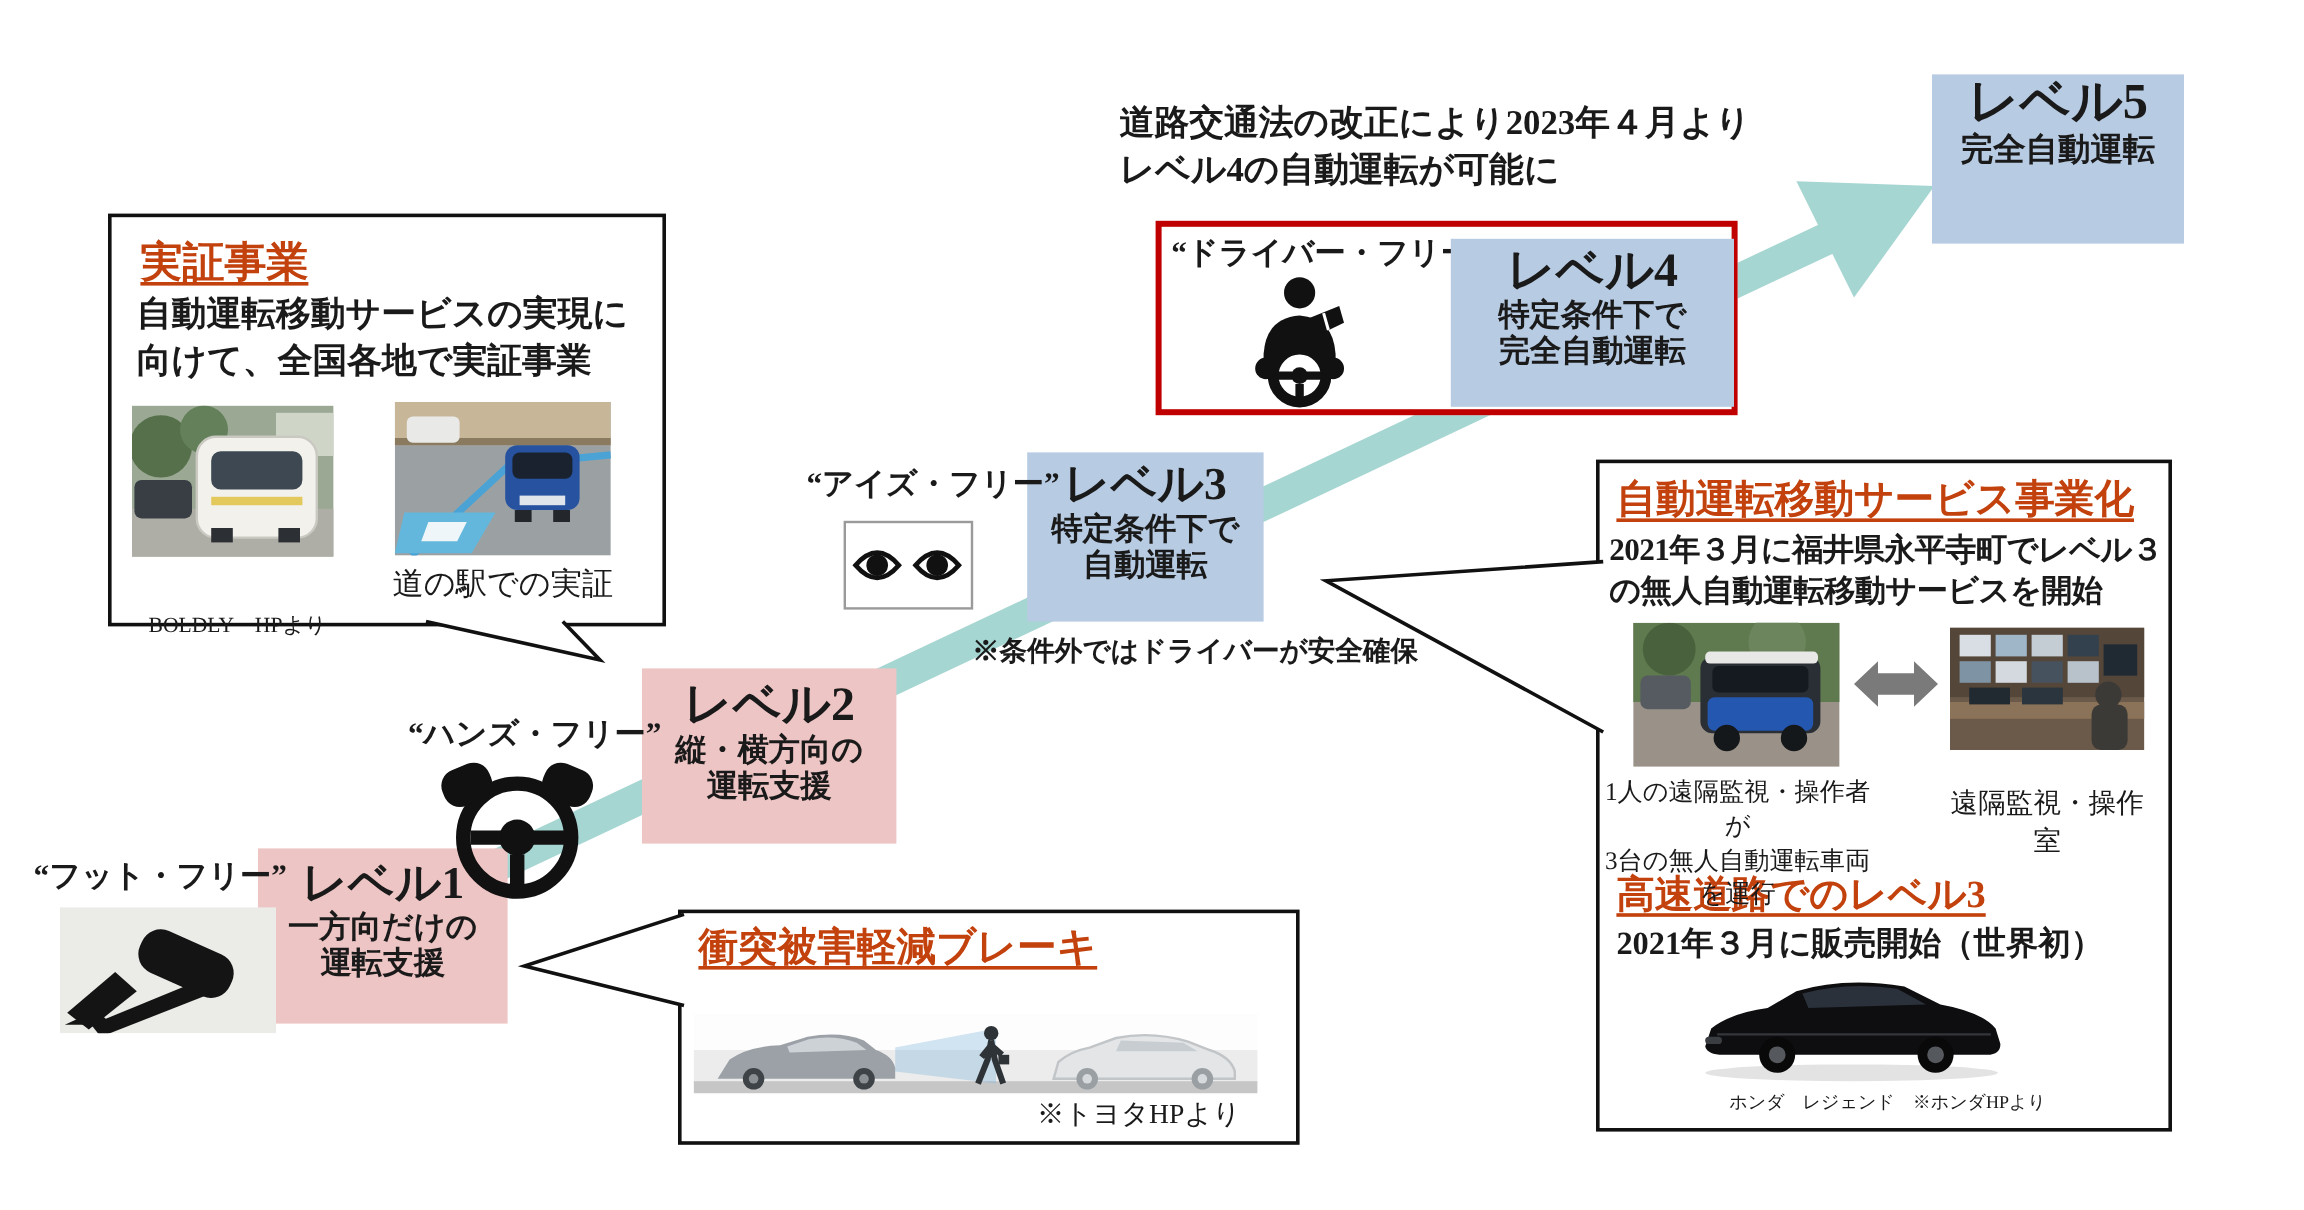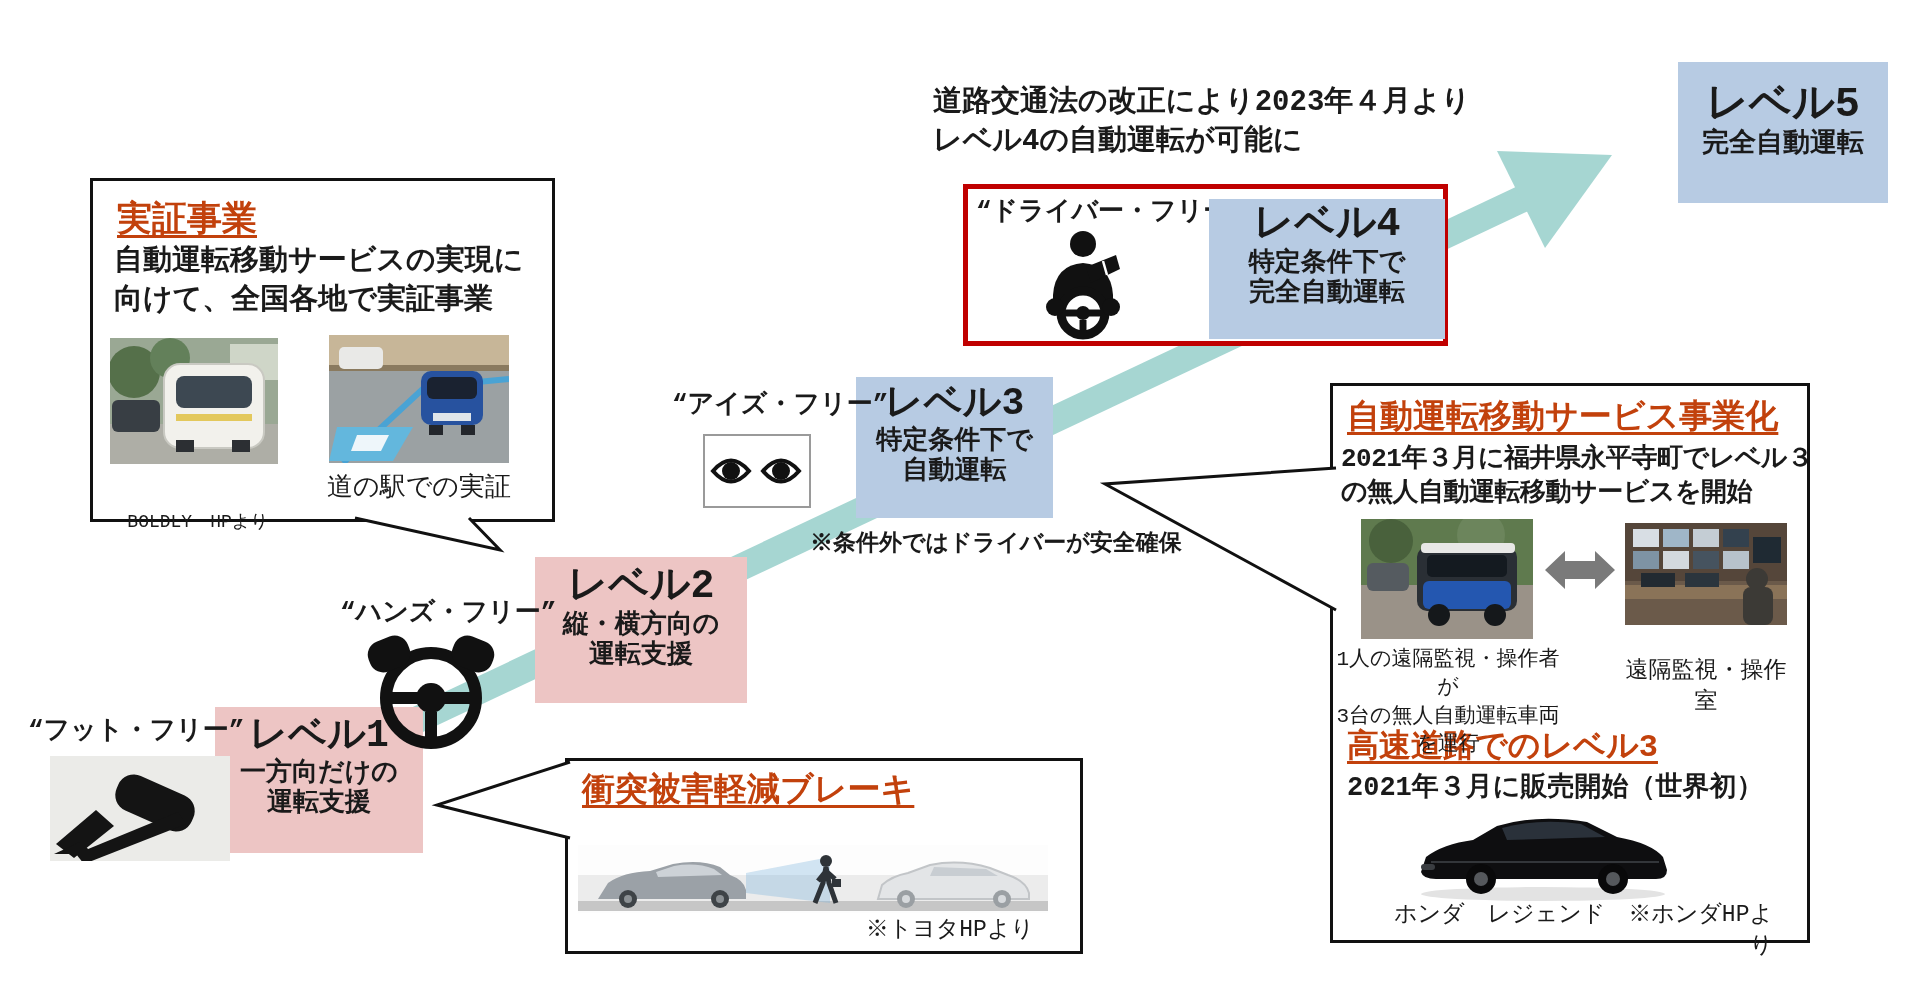--- a/index.html
+++ b/index.html
@@ -1,17 +1,17 @@
 <!DOCTYPE html>
 <html><head>
 <meta charset="utf-8">
 <style>
   html,body{margin:0;padding:0;background:#fff;}
   #canvas{position:relative;width:1920px;height:1008px;background:#fff;overflow:hidden;
-          font-family:Liberation Mono, monospace;color:#1a1a1a;}
+          font-family:Liberation Serif, serif;color:#1a1a1a;}
   .abs{position:absolute;}
   svg{display:block;}
   .layer{position:absolute;left:0;top:0;pointer-events:none;}
   
   .callout{position:absolute;background:#fff;border:3px solid #111;box-sizing:border-box;z-index:2;}
   .redbox{position:absolute;background:#fff;border:5px solid #c00000;box-sizing:border-box;z-index:2;}
   
   .lvl{position:absolute;box-sizing:border-box;text-align:center;z-index:2;}
   .lvl .t{font-weight:700;line-height:1.12;}
   .lvl .d{font-weight:700;line-height:1.18;}
@@ -140,21 +140,21 @@
       <circle cx="11" cy="78" r="9" fill="#111"></circle>
       <circle cx="67" cy="78" r="9" fill="#111"></circle>
     </svg>
     <div class="lvl blue" style="left:241px;top:10px;width:236px;height:140px;padding-top:4px;">
       <div class="t" style="font-size:40px">レベル4</div>
       <div class="d" style="font-size:26px">特定条件下で</div>
       <div class="d" style="font-size:26px">完全自動運転</div>
     </div>
   </div>
 
-  <div class="lvl blue" style="left:1678px;top:62px;width:210px;height:141px;padding-top:20px;">
+  <div class="lvl blue" style="left:1610px;top:62px;width:210px;height:141px;padding-top:0;">
     <div class="t" style="font-size:42px">レベル5</div>
     <div class="d" style="font-size:27px">完全自動運転</div>
   </div>
 
   <div class="callout" style="left:565px;top:758px;width:518px;height:196px;">
     <div class="h-blue" style="position:absolute;left:14px;top:6px;font-size:33px;">衝突被害軽減ブレーキ</div>
     <svg class="photo" style="left:10px;top:84px" width="470" height="68" viewBox="0 0 470 68">
       <rect width="470" height="68" fill="#fdfdfd"></rect>
       <rect y="30" width="470" height="28" fill="#ececec"></rect>
       <rect y="56" width="470" height="10" fill="#c6c6c6"></rect>
@@ -233,21 +233,21 @@
       <ellipse cx="142" cy="94" rx="122" ry="7" fill="#e3e3e3"></ellipse>
       <path d="M20,72 L25,57 Q42,44 72,40 L96,26 Q136,14 186,22 L216,37 Q250,43 262,57 L266,70 Q266,79 255,79 L35,79 Q22,79 20,72 Z" fill="#0e0e10"></path>
       <path d="M101,28 Q138,18 180,24 L204,37 L106,40 Z" fill="#2a313a"></path>
       <line x1="30" y1="62" x2="258" y2="62" stroke="#33363a" stroke-width="2"></line>
       <circle cx="80" cy="79" r="15" fill="#09090a"></circle>
         <circle cx="80" cy="79" r="7" fill="#55585c"></circle>
       <circle cx="212" cy="79" r="15" fill="#09090a"></circle>
         <circle cx="212" cy="79" r="7" fill="#55585c"></circle>
       <rect x="20" y="64" width="14" height="6" rx="3" fill="#3a3d41"></rect>
     </svg>
-    <div class="cap" style="left:40px;top:512px;width:400px;font-size:23px;text-align:right;">ホンダ　レジェンド　※ホンダHPより</div>
+    <div class="cap" style="left:40px;top:523px;width:400px;font-size:15px;">ホンダ　レジェンド　※ホンダHPより</div>
   </div>
 
   <svg class="layer" width="1920" height="1008" style="z-index:4">
 
     <path d="M355,517 L500,550 L469,517 Z" fill="#fff"></path>
     <path d="M355,518 L500,550 L469,518" fill="none" stroke="#111" stroke-width="3"></path>
 
     <path d="M570,762 L437,805 L570,838 Z" fill="#fff"></path>
     <path d="M570,762 L437,805 L570,838" fill="none" stroke="#111" stroke-width="3"></path>
 

